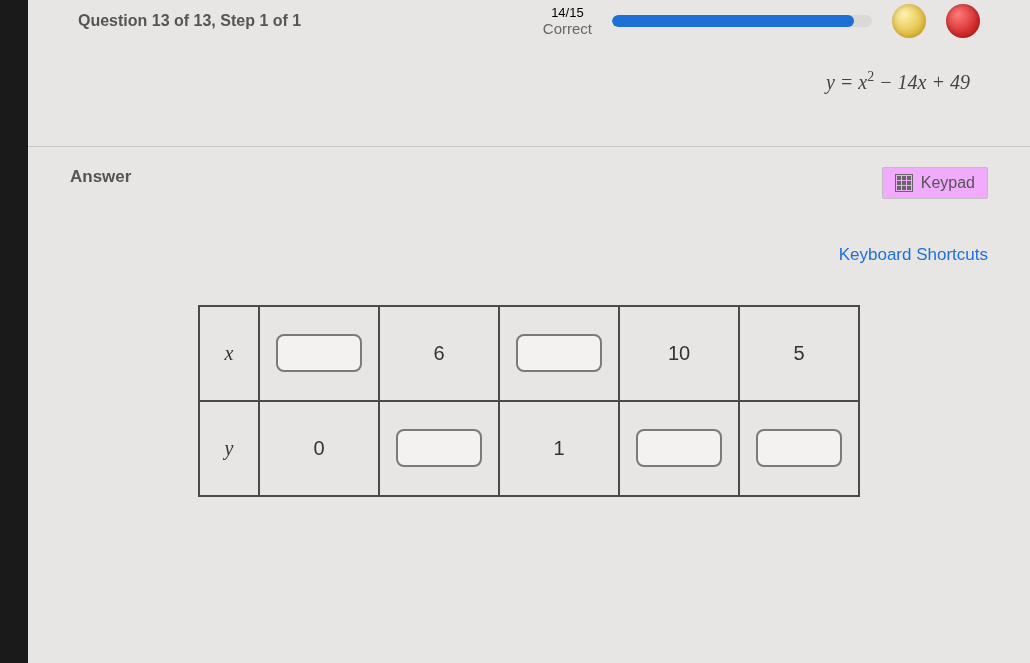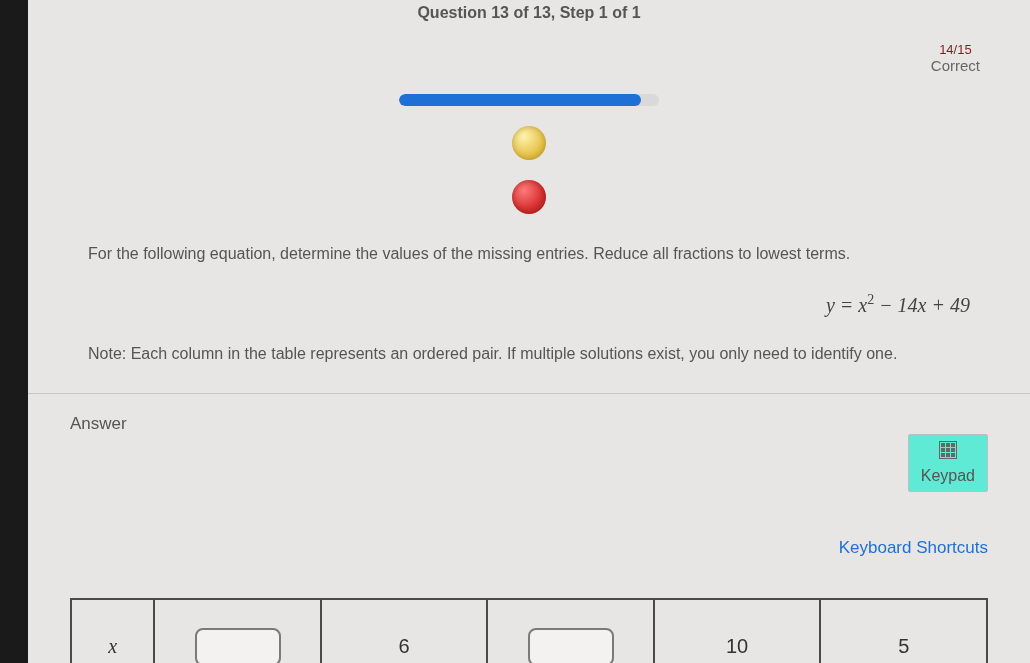--- a/index.html
+++ b/index.html
@@ -1,15 +1,15 @@
 <!DOCTYPE html>
 <html><head>
 <meta charset="utf-8">
 <style>
-  * { box-sizing: border-box; margin: 0; padding: 0; flex-direction: column; }
+  * { box-sizing: border-box; margin: 0; padding: 0; }
   body {
     font-family: Arial, Helvetica, sans-serif;
     background: #e8e6e4;
     color: #4a4a4a;
     width: 1030px;
     height: 663px;
     overflow: hidden;
     position: relative;
     border-left: 28px solid #1a1a1a;
   }
@@ -24,21 +24,21 @@
     color: #555;
     font-size: 16px;
     flex: 0 0 auto;
   }
   .score-col {
     margin-left: auto;
     text-align: center;
     font-size: 13px;
     color: #777;
   }
-  .score-frac { font-size: 13px; color: #7f1d1d; }
+  .score-frac { font-size: 13px; color: #000000; }
   .correct-label { font-size: 15px; color: #666; }
   .progress-wrap {
     width: 260px; height: 12px;
     background: #d9d9d9;
     border-radius: 6px;
     position: relative;
     overflow: hidden;
   }
   .progress-fill {
     height: 100%;
@@ -65,31 +65,31 @@
     font-family: "Times New Roman", Times, serif;
     font-style: italic;
     font-size: 20px;
     color: #444;
     margin-bottom: 22px;
   }
   .sup { font-size: 0.7em; vertical-align: super; font-style: normal;}
   .note-text { color: #555; }
   .answer-block { padding: 20px 42px 0 42px; position: relative; }
   .answer-row { display: flex; align-items: flex-start; }
-  .answer-label { font-size: 17px; color: #555; font-weight: 400;}
+  .answer-label { font-size: 17px; color: #555; font-weight: 700;}
   .tools {
     margin-left: auto;
     display: flex;
     flex-direction: column;
     align-items: flex-end;
     gap: 8px;
   }
   .keypad-btn {
     border: 1px solid #bfbfbf;
-    background: #5eead4;
+    background: #f0abfc;
     padding: 6px 12px;
     font-size: 16px;
     color: #555;
     display: inline-flex;
     align-items: center;
     gap: 8px;
     border-radius: 2px;
     cursor: pointer;
   }
   .keypad-icon {
@@ -144,25 +144,23 @@
     <div class="correct-label">Correct</div>
   </div>
   <div class="progress-wrap">
     <div class="progress-fill"></div>
   </div>
   <div class="badge badge-gold"></div>
   <div class="badge badge-red"></div>
 </div>
 
 <div class="prompt-block">
-  <div class="prompt-text">For the following equation, determine the values of the missing entries. Reduce all fractions to lowest terms.</div>
   <div class="equation">
     <span>y = x</span><span class="sup">2</span><span> − 14x + 49</span>
   </div>
-  <div class="note-text">Note: Each column in the table represents an ordered pair. If multiple solutions exist, you only need to identify one.</div>
 </div>
 
 <div class="answer-block">
   <div class="answer-row">
     <div class="answer-label">Answer</div>
     <div class="tools">
       <button class="keypad-btn">
         <span class="keypad-icon">
           <span></span>
             <span></span>

